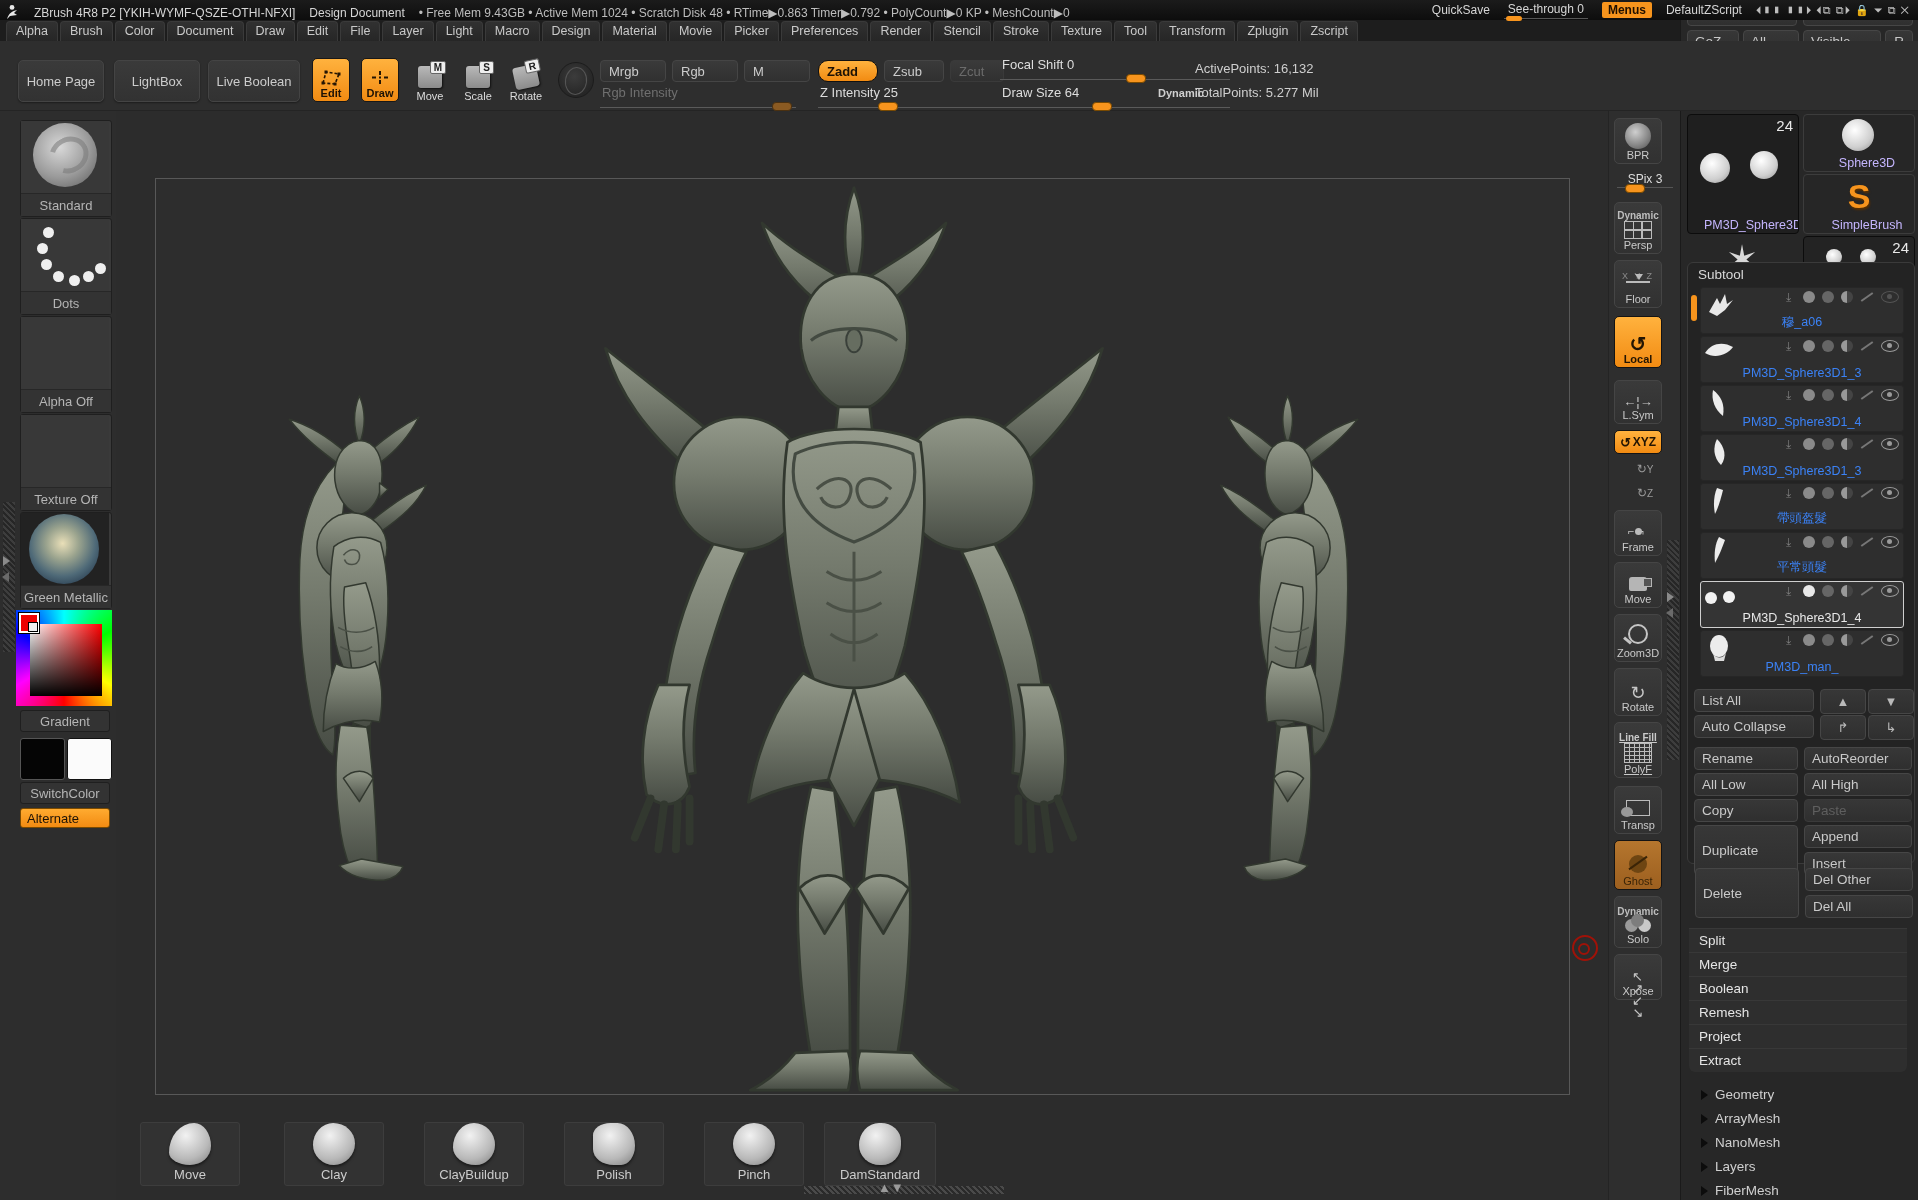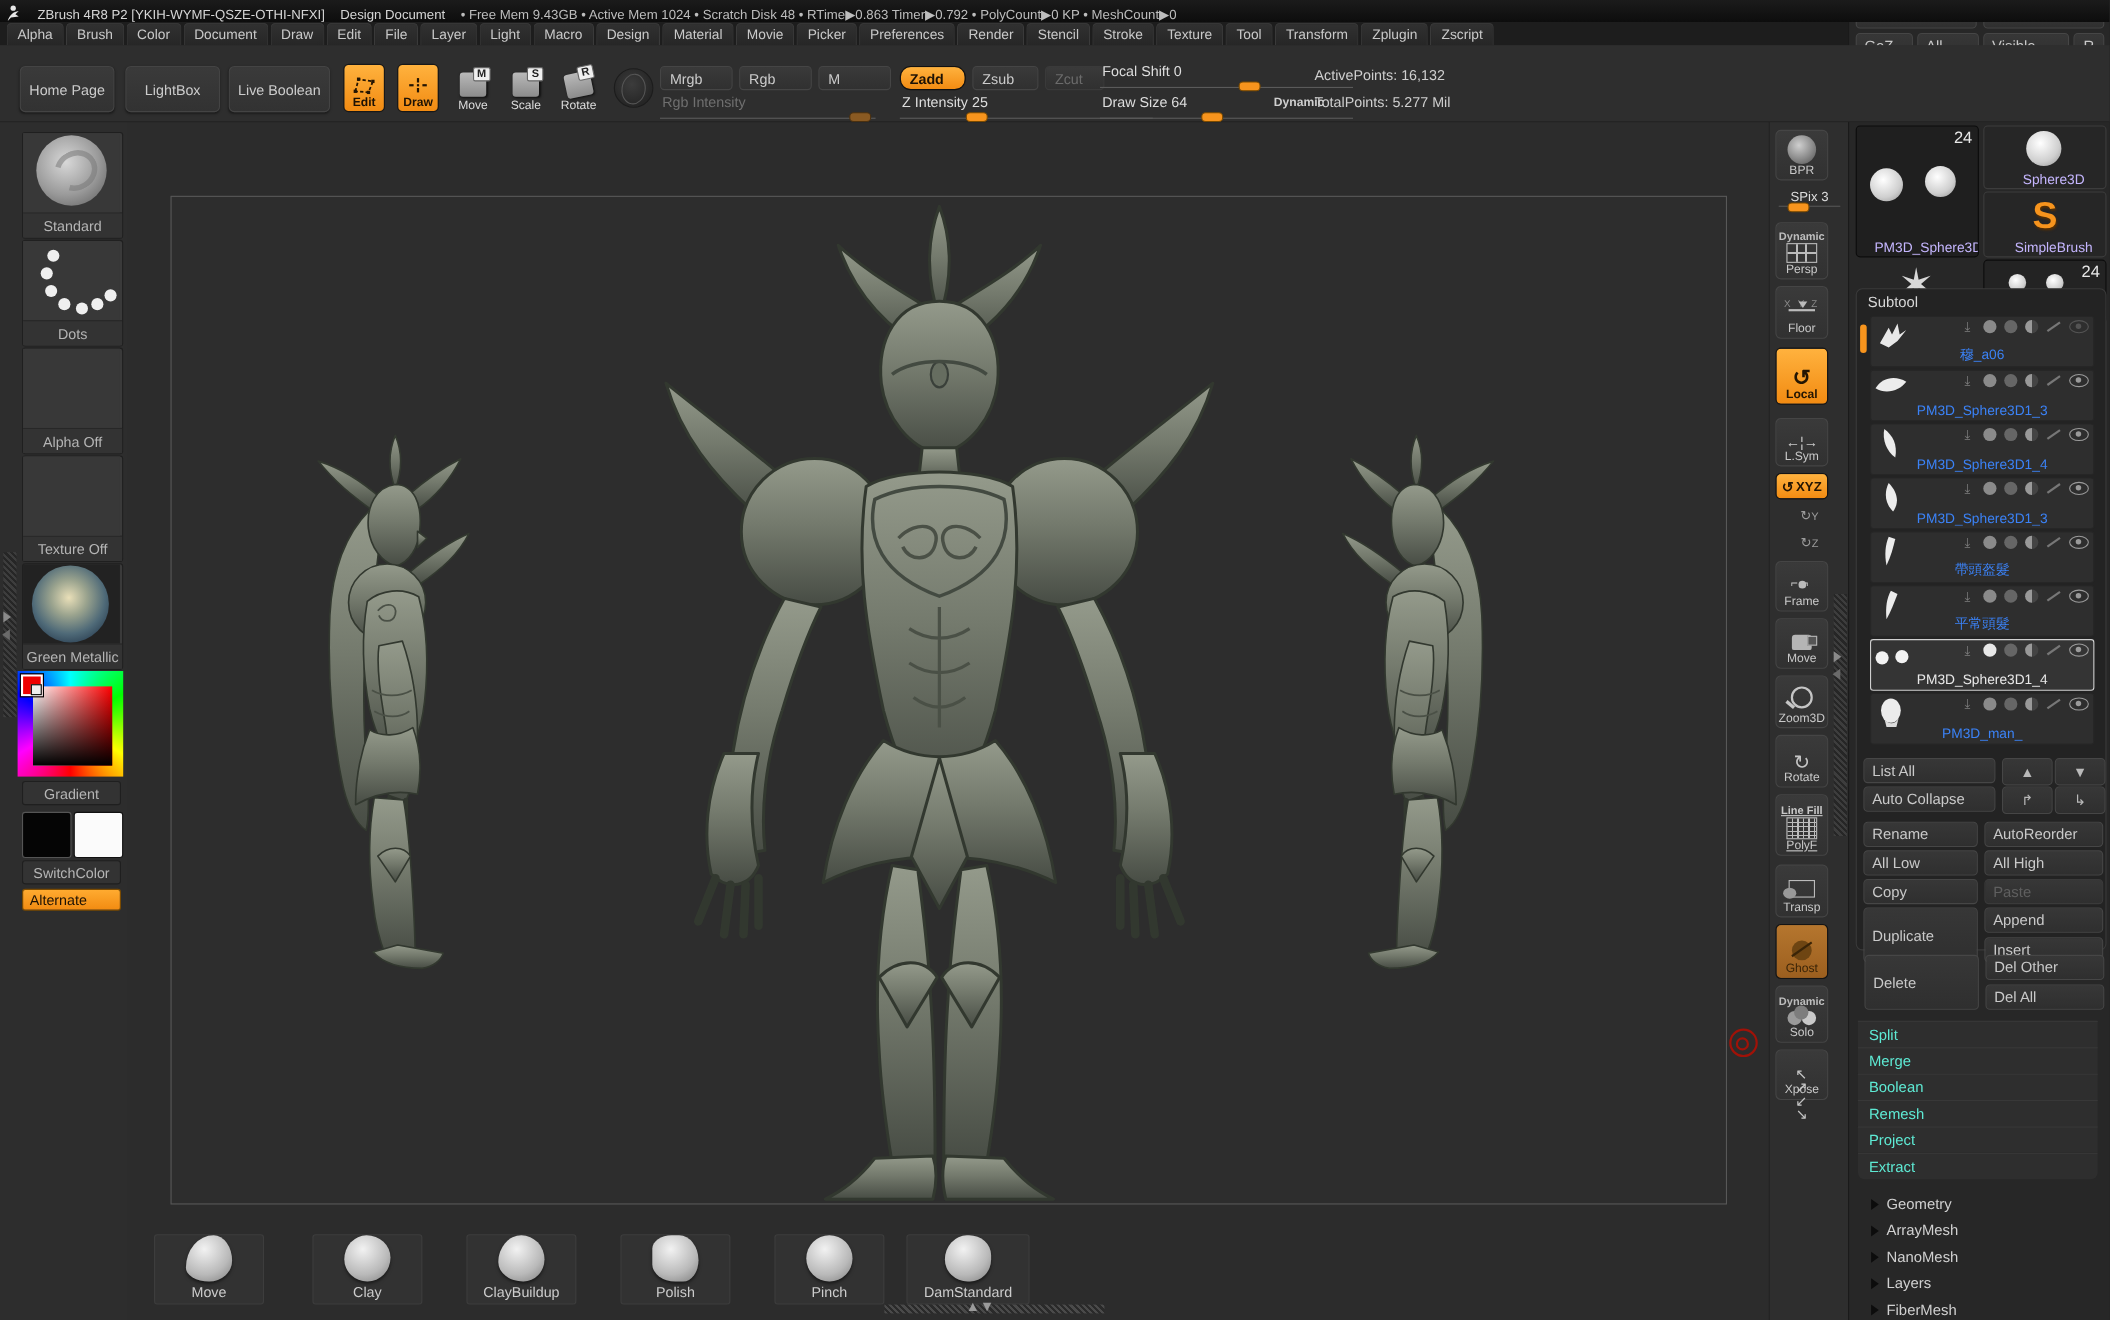--- a/index.html
+++ b/index.html
@@ -106,21 +106,21 @@
   .ico-hand{width:18px;height:14px;background:#b5b5b5;border-radius:3px 3px 2px 2px;position:relative;margin-bottom:2px;}
   .ico-hand:after{content:"";position:absolute;right:-5px;top:1px;width:7px;height:7px;border:1px solid #b5b5b5;background:#555;}
   .ico-frame{position:relative;width:20px;height:14px;margin-bottom:2px;color:#c5c5c5;font-size:11px;}
   .ico-frame i{position:absolute;width:7px;height:7px;border-radius:50%;background:#bbb;left:7px;top:3px;}
   .rs-dyn{font-size:10px;font-weight:bold;color:#bdbdbd;}
   
   #rightpanel{position:absolute;left:1680px;top:20px;width:238px;height:1180px;background:#272727;z-index:45;border-left:1px solid #1a1a1a;}
   .rp-btn{position:absolute;background:linear-gradient(#373737,#2f2f2f);border:1px solid #464646;border-radius:4px;
           display:flex;align-items:center;padding:0 7px;font-size:13.5px;color:#c9c9c9;box-sizing:border-box;height:23px;}
   .rp-flat{position:absolute;background:#2e2e2e;border-top:1px solid #383838;display:flex;align-items:center;padding:0 10px;
-           font-size:13.5px;color:#5eead4;box-sizing:border-box;height:24px;width:218px;left:8px;}
+           font-size:13.5px;color:#e5e5e5;box-sizing:border-box;height:24px;width:218px;left:8px;}
   .tile{position:absolute;background:#262626;border:1px solid #3c3c3c;border-radius:4px;overflow:hidden;}
   .tile .cap{position:absolute;left:16px;right:0;bottom:1px;text-align:center;font-size:12.5px;color:#c4b5fd;white-space:nowrap;}
   .tile .cnt{position:absolute;right:5px;top:2px;font-size:15px;color:#e8e8e8;}
   .wsph{position:absolute;border-radius:50%;background:radial-gradient(circle at 40% 35%,#fff,#cfcfcf 60%,#8f8f8f);}
   .simple-s{position:absolute;left:0;right:0;top:2px;text-align:center;font-size:34px;font-weight:bold;color:#f7941d;text-shadow:1px 2px 2px #5a3000;}
   .star{position:absolute;left:50%;top:46%;color:#d8d8d8;font-size:40px;transform:translate(-50%,-55%);}
   #subtoolbox{position:absolute;left:6px;top:242px;width:226px;height:600px;background:#232323;border:1px solid #3a3a3a;border-radius:6px;}
   .st-head{position:absolute;left:10px;top:4px;font-size:13.5px;color:#d8d8d8;}
   .st-row{position:absolute;left:12px;width:204px;height:47px;background:#2e2e2e;border:1px solid #262626;border-radius:3px;box-sizing:border-box;}
   .st-row.sel{border:1px solid #cfcfcf;background:#343434;}
@@ -275,20 +275,30 @@
   </div>
 
   <div id="titlebar">
     <svg width="16" height="16" viewBox="0 0 16 16" style="margin-left:4px;">
       <circle cx="8" cy="3.4" r="2.4" fill="#e8e8e8"></circle>
       <path d="M3,15 C5,9 8,7 13,6 L10,9 L13,11 L6,12 Z" fill="#e8e8e8"></path>
     </svg>
     <span class="seg">ZBrush 4R8 P2 [YKIH-WYMF-QSZE-OTHI-NFXI]</span>
     <span class="seg">Design Document</span>
     <span class="seg" style="color:#bdbdbd;">• Free Mem 9.43GB • Active Mem 1024 • Scratch Disk 48 • RTime▶0.863 Timer▶0.792 • PolyCount▶0 KP • MeshCount▶0</span>
+    <div class="tb-right">
+      <span>QuickSave</span>
+      <span class="seethrough">
+        <span>See-through 0</span>
+        <span class="knob"></span>
+      </span>
+      <span class="menus-btn">Menus</span>
+      <span>DefaultZScript</span>
+      <span class="tb-ico">⏴▮▮ ▮▮⏵  ⏴⧉ ⧉⏵  🔒  ⏷  ⧉  ✕</span>
+    </div>
   </div>
 
   <div id="menubar">
     <span class="menu-item">Alpha</span>
     <span class="menu-item">Brush</span>
     <span class="menu-item">Color</span>
     <span class="menu-item">Document</span>
     <span class="menu-item">Draw</span>
     <span class="menu-item">Edit</span>
     <span class="menu-item">File</span>

